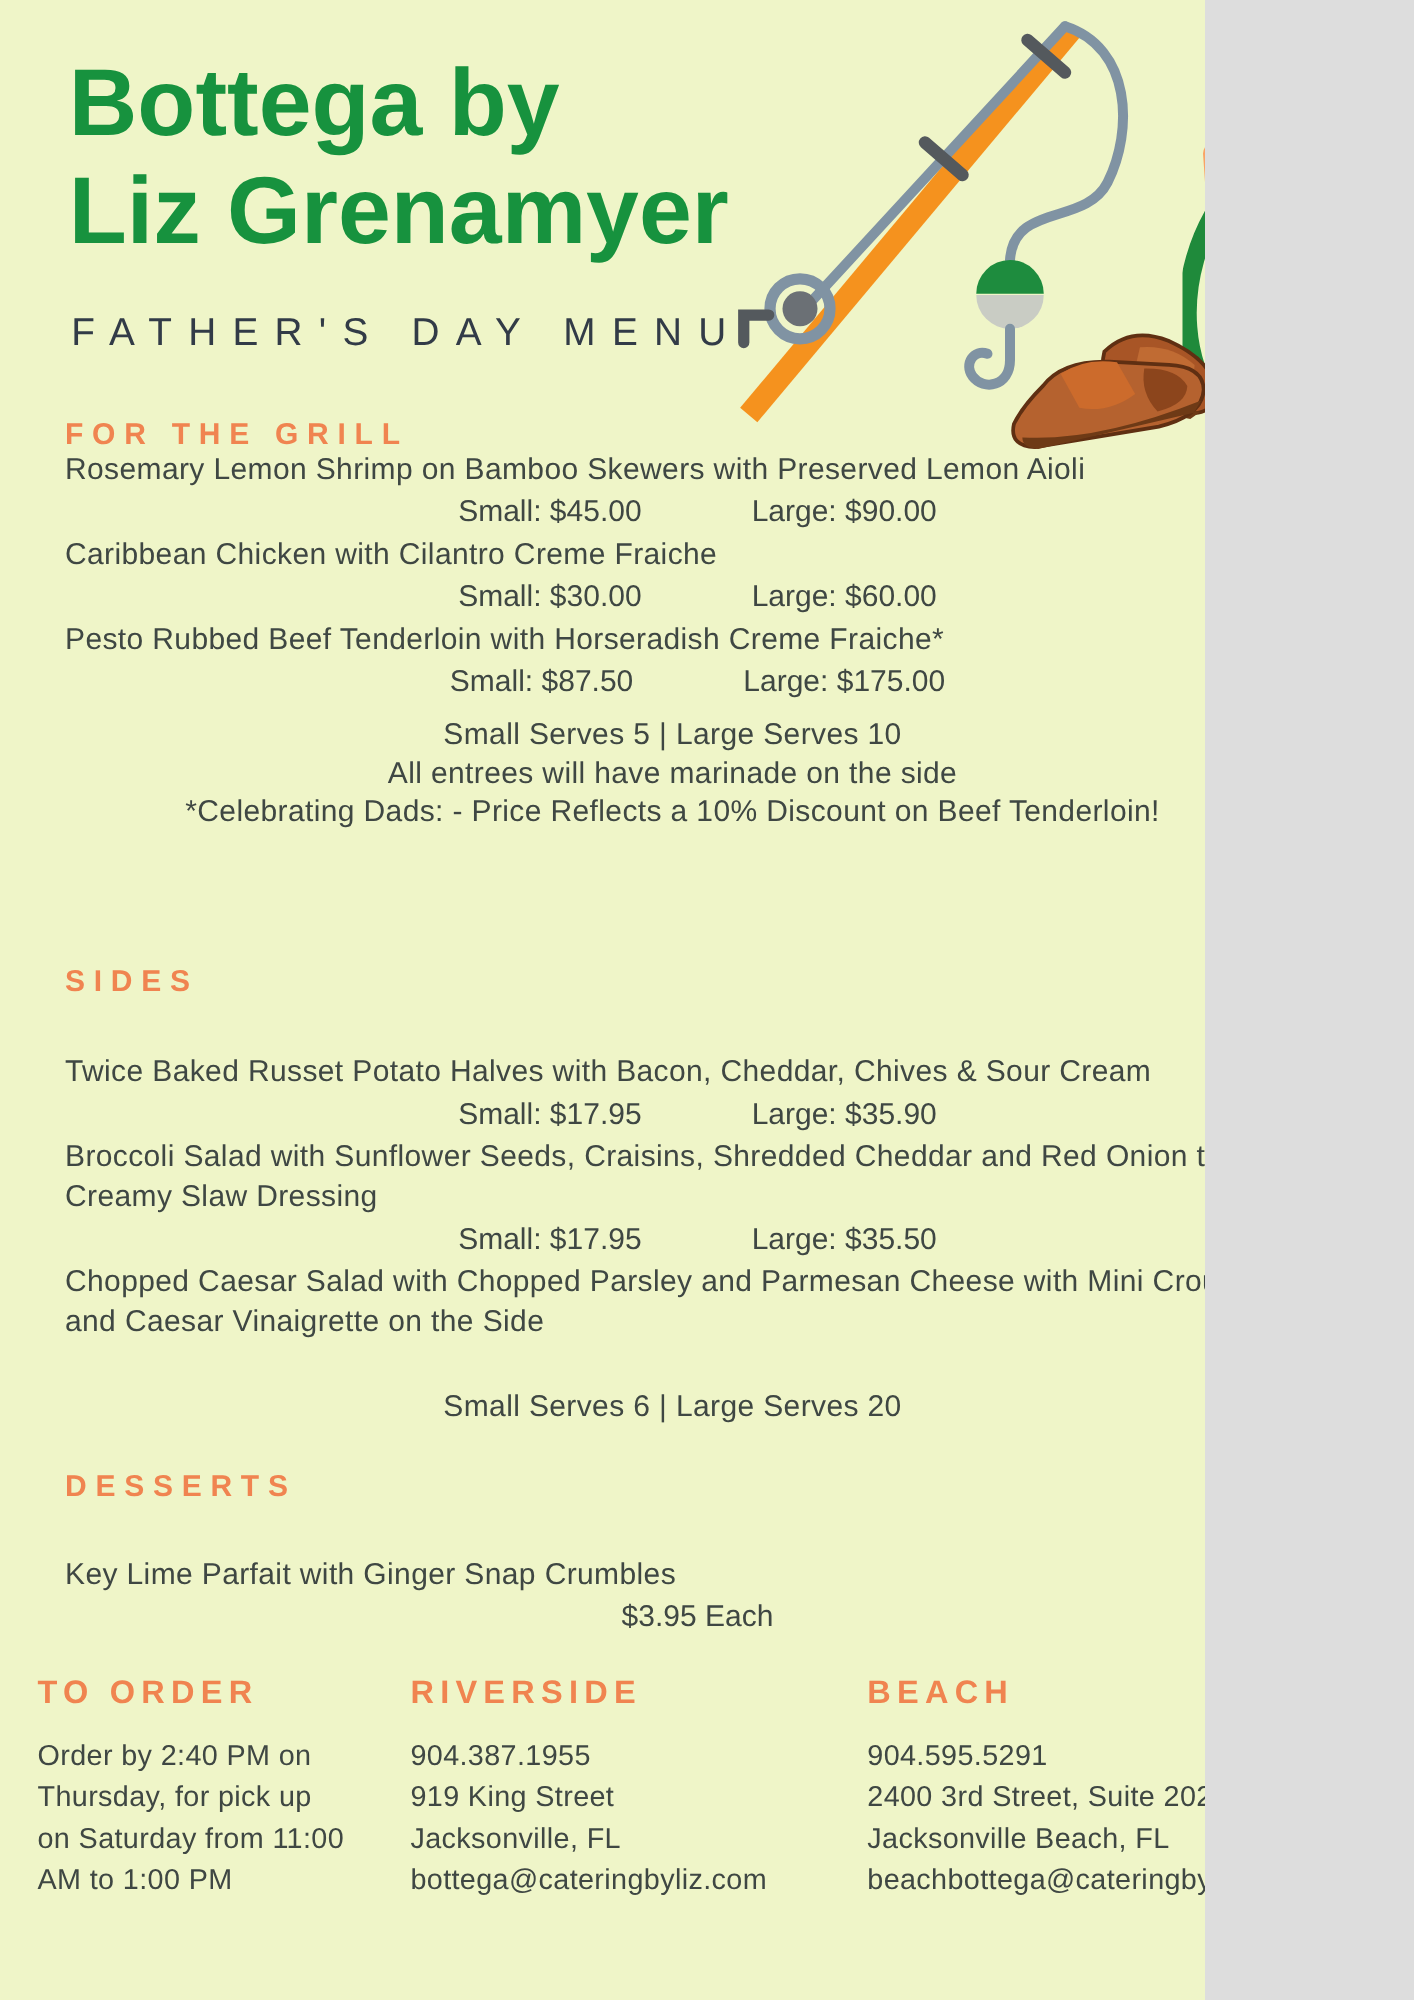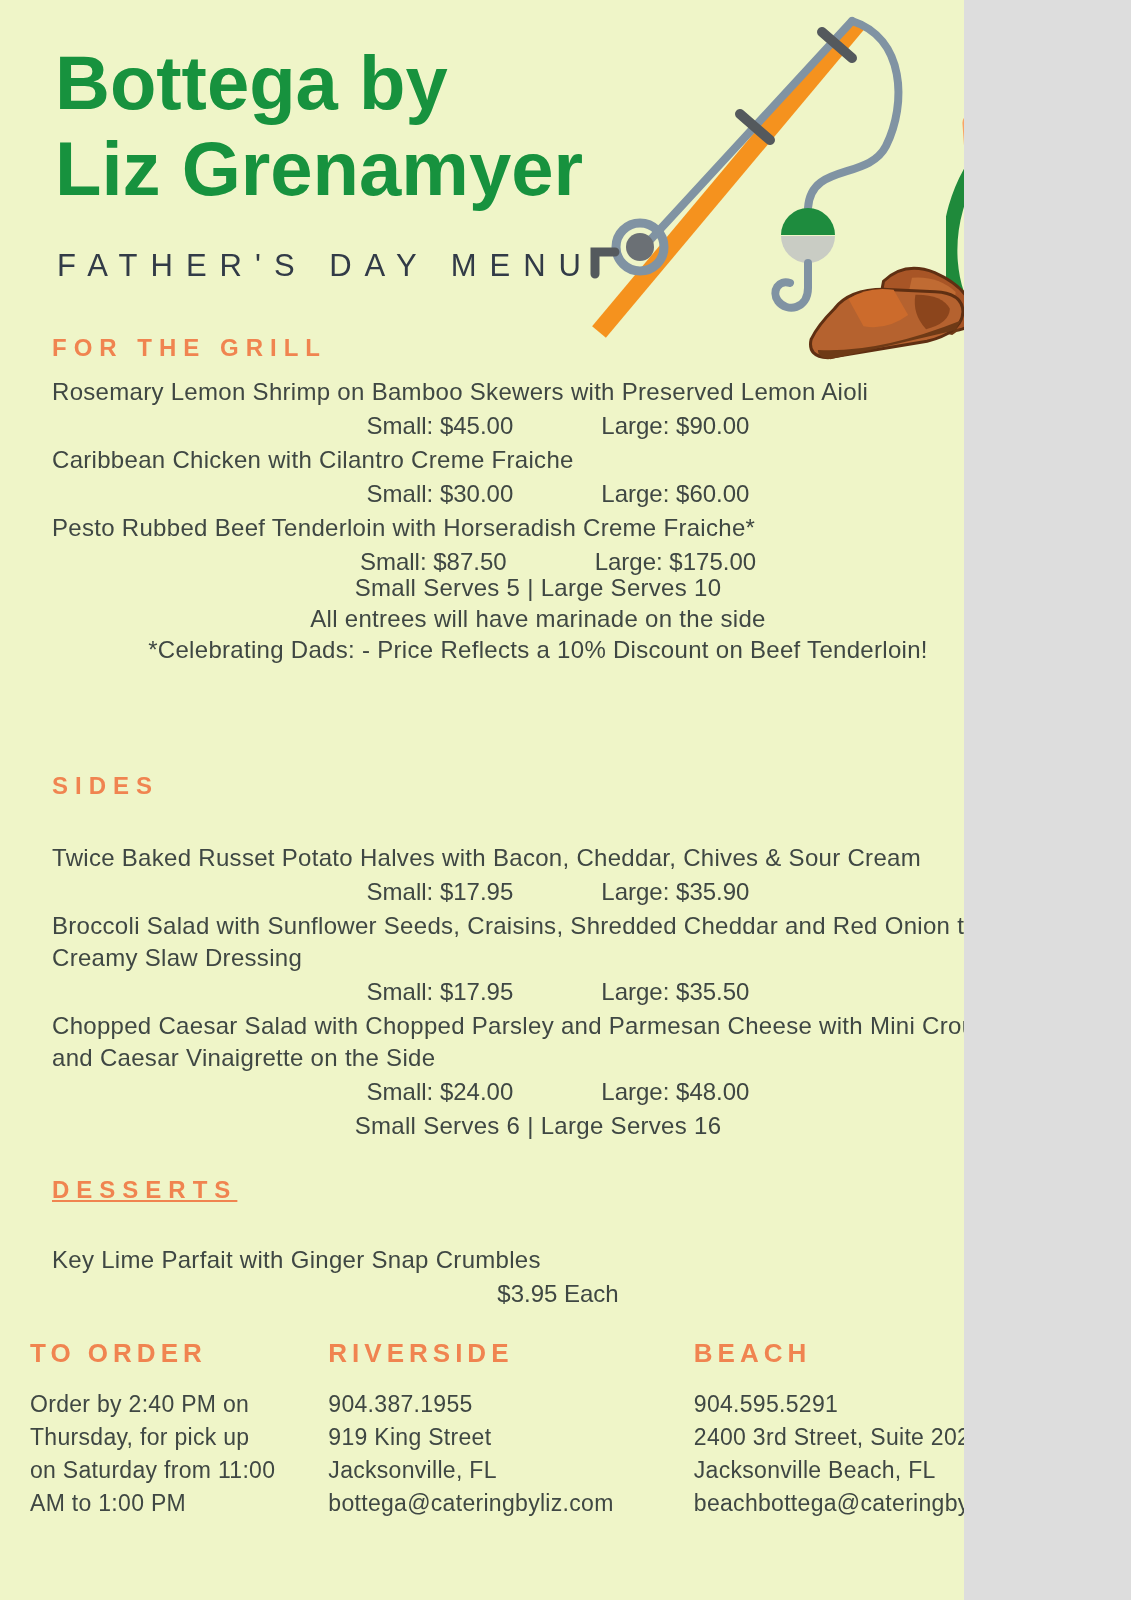--- a/index.html
+++ b/index.html
@@ -28,23 +28,23 @@
   .illu-bag   { left:946px; top:18px; }
   
   .section { position:absolute; left:52px; width:1012px; }
   .section-heading {
     color:#F08450; font-weight:700; font-size:24px;
     letter-spacing:7px; line-height:1;
   }
   .sec-grill    { top:336px; }
   .sec-sides    { top:774px; }
   .sec-desserts { top:1178px; }
-  .sec-grill .section-heading { margin-bottom:16px; }
+  .sec-grill .section-heading { margin-bottom:0px; }
   .sec-sides .section-heading { margin-bottom:44px; }
-  .sec-desserts .section-heading { margin-bottom:42px;text-decoration:underline; }
+  .sec-desserts .section-heading { margin-bottom:42px; }
   .menu-item-name {
     font-size:24px; line-height:32px; letter-spacing:0.3px;
   }
   .price-row {
     display:flex; justify-content:center; gap:88px;
     font-size:24px; line-height:32px; margin:2px 0 2px;
   }
   .notes { position:absolute; left:52px; width:972px; text-align:center; }
   .notes-grill { top:572px; }
   .notes-sides { top:1110px; }
@@ -163,29 +163,25 @@
     </div>
     <div>
       <div class="menu-item-name">Broccoli Salad with Sunflower Seeds, Craisins, Shredded Cheddar and Red Onion tossed in Creamy Slaw Dressing</div>
       <div class="price-row">
         <span>Small: $17.95</span>
         <span>Large: $35.50</span>
       </div>
     </div>
     <div>
       <div class="menu-item-name">Chopped Caesar Salad with Chopped Parsley and Parmesan Cheese with Mini Croutons and Caesar Vinaigrette on the Side</div>
-      <div class="price-row">
-        <span>Small: $24.00</span>
-        <span>Large: $48.00</span>
-      </div>
     </div>
   </div>
 
   <div class="notes notes-sides">
-    <div class="note-line">Small Serves 6 | Large Serves 16</div>
+    <div class="note-line">Small Serves 6 | Large Serves 20</div>
   </div>
 
   <div class="section sec-desserts">
     <div class="section-heading">DESSERTS</div>
     <div>
       <div class="menu-item-name">Key Lime Parfait with Ginger Snap Crumbles</div>
       <div class="price-row">
         <span>$3.95 Each</span>
       </div>
     </div>

